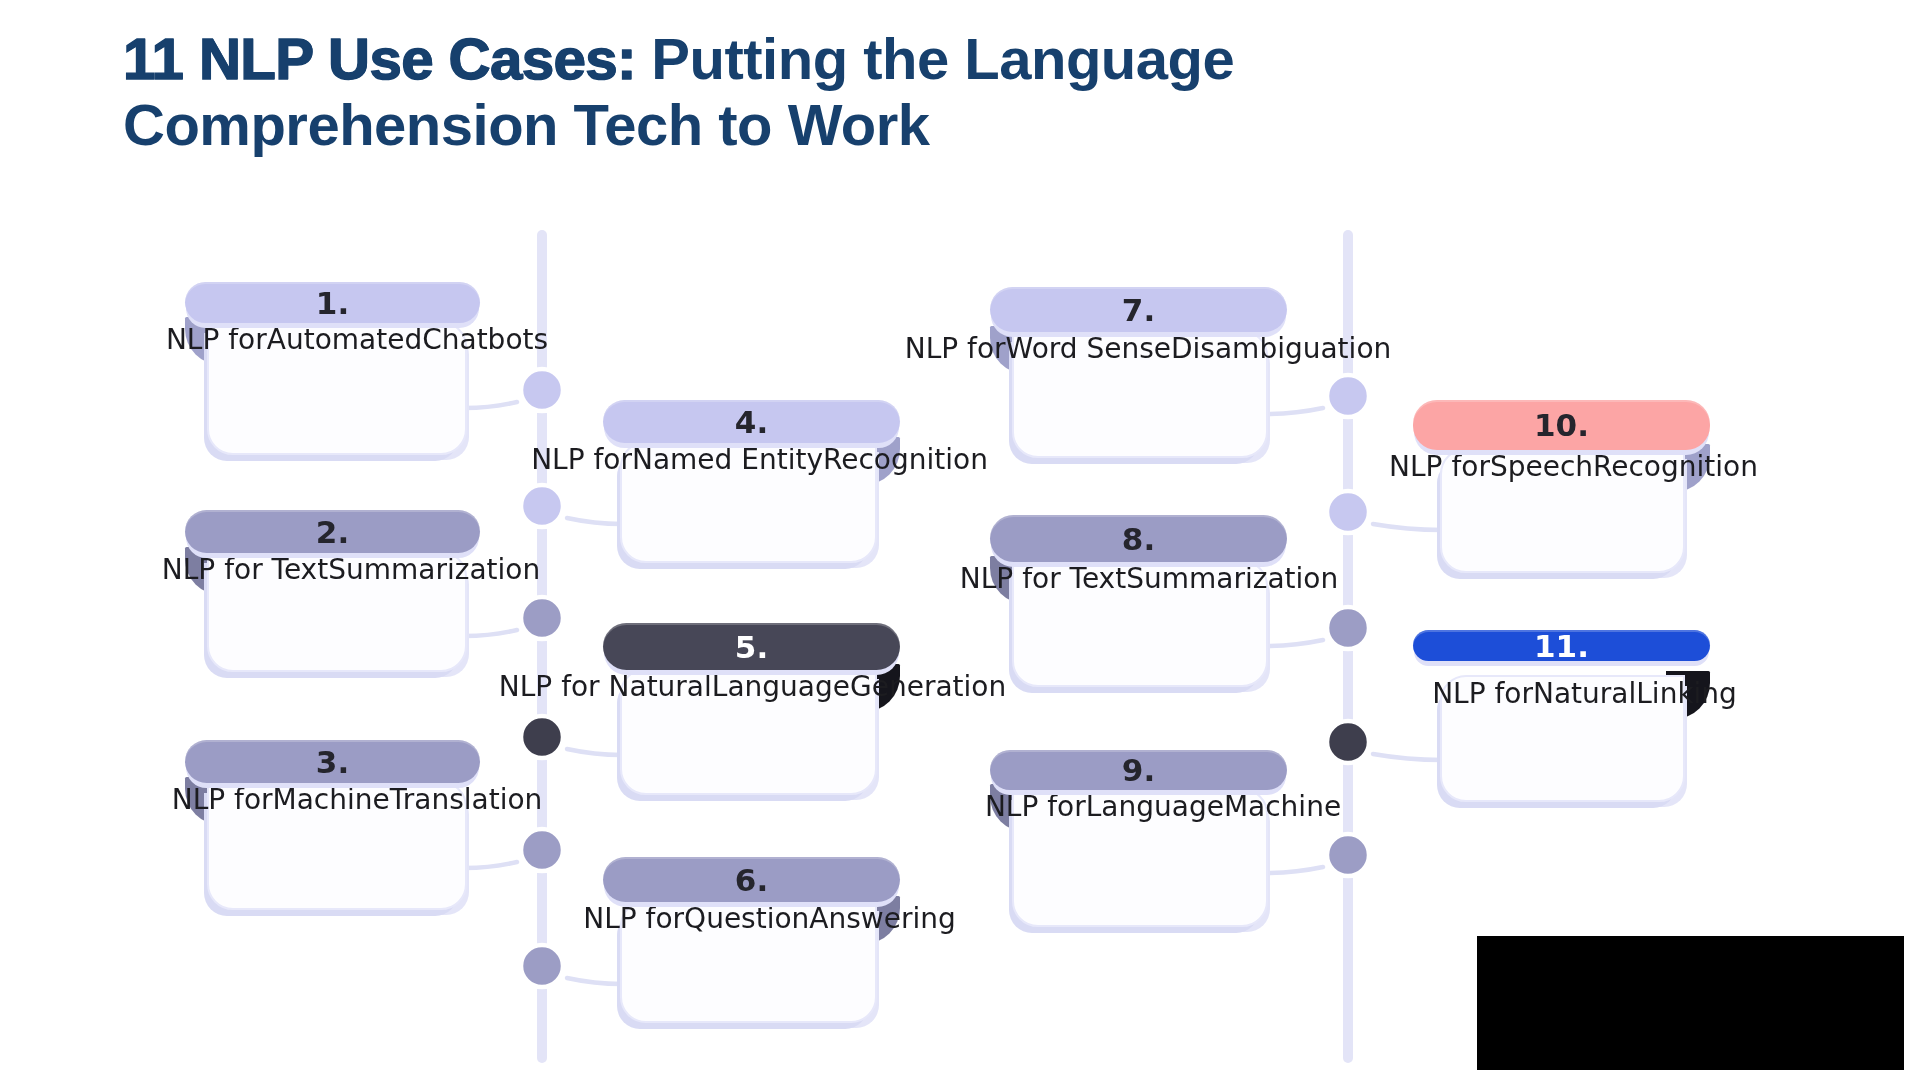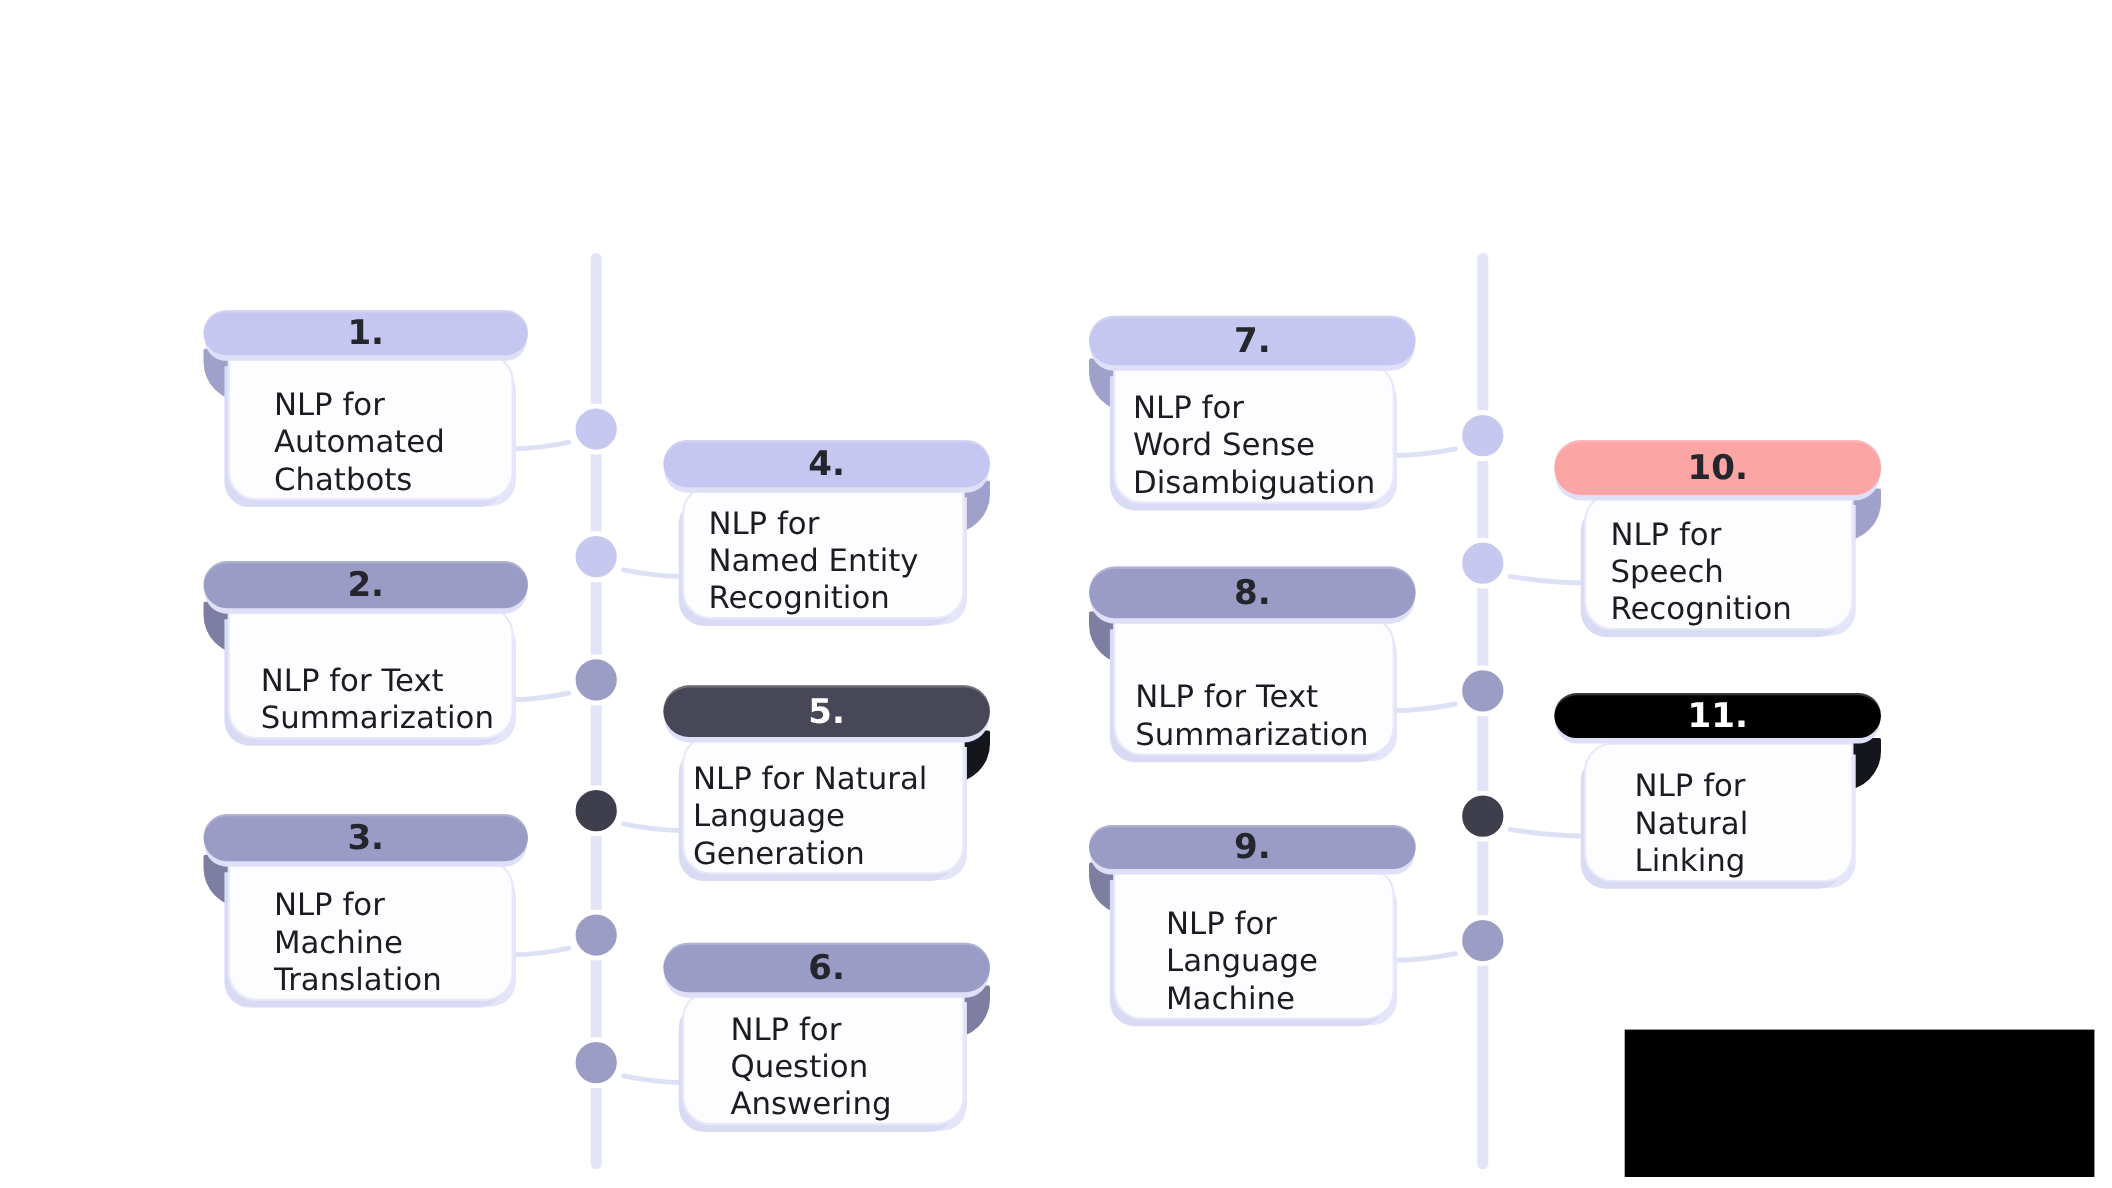--- a/index.html
+++ b/index.html
@@ -20,21 +20,21 @@
     position:absolute;display:flex;align-items:center;justify-content:center;
     border-radius:24px;
     box-shadow:0 6px 0 -1px #dfe0f8, inset 0 2px 0 rgba(255,255,255,.22);
     font-family:"DejaVu Sans","Liberation Sans",sans-serif;
     font-weight:bold;font-size:31px;
   }
   .card .bod{
     position:absolute;background:#fdfdff;
     border:2px solid #e7e8fa;box-sizing:border-box;
     box-shadow:-6px 9px 0 -3px #d9dbf4, 5px 8px 0 -3px #e4e5f8;
-    display:flex;flex-direction:column;justify-content:flex-end;
+    display:flex;flex-direction:row;justify-content:center;
     font-family:"DejaVu Sans","Liberation Sans",sans-serif;
     font-size:28px;line-height:34px;color:#1c1c20;
   }
   .bod .ln{white-space:nowrap;}
   .fold-left  .bod{border-radius:0 26px 26px 26px;}
   .fold-right .bod{border-radius:26px 0 26px 26px;}
   .fold-left  .fold{border-radius:2px 0 10px 46px;}
   .fold-right .fold{border-radius:0 2px 46px 10px;}
   #redaction{position:absolute;background:#000;}
 </style>
@@ -62,20 +62,21 @@
       <circle cx="542" cy="506" r="21" fill="#c7c8f0" stroke="#ffffff" stroke-width="4.5"></circle>
       <circle cx="542" cy="737" r="21" fill="#3e3e4d" stroke="#ffffff" stroke-width="4.5"></circle>
       <circle cx="542" cy="966" r="21" fill="#9c9dc5" stroke="#ffffff" stroke-width="4.5"></circle>
       <circle cx="1348" cy="396" r="21" fill="#c7c8f0" stroke="#ffffff" stroke-width="4.5"></circle>
       <circle cx="1348" cy="628" r="21" fill="#9c9dc5" stroke="#ffffff" stroke-width="4.5"></circle>
       <circle cx="1348" cy="855" r="21" fill="#9c9dc5" stroke="#ffffff" stroke-width="4.5"></circle>
       <circle cx="1348" cy="512" r="21" fill="#c7c8f0" stroke="#ffffff" stroke-width="4.5"></circle>
       <circle cx="1348" cy="742" r="21" fill="#3e3e4d" stroke="#ffffff" stroke-width="4.5"></circle>
     </svg>
 
+  <div class="page-title"><span class="title-emphasis">11 NLP Use Cases:</span><span> Putting the Language Comprehension Tech to Work</span></div>
 
   <div id="cards-root">
       <div class="card fold-left">
         <div class="fold" style="left: 185px; top: 317px; width: 44px; height: 48px; background: rgb(159, 161, 202);"></div>
         <div class="bod" style="left: 207px; top: 321px; width: 260px; height: 134px; padding-left: 40px;">
           <div class="ln">NLP for</div>
           <div class="ln">Automated</div>
           <div class="ln">Chatbots</div>
         </div>
         <div class="hdr" style="left: 185px; top: 282px; width: 295px; height: 41px; background: rgb(198, 199, 240); color: rgb(37, 37, 45);">
@@ -179,20 +180,20 @@
           <span>10.</span>
         </div>
       </div>
       <div class="card fold-right">
         <div class="fold" style="left: 1666px; top: 671px; width: 44px; height: 48px; background: rgb(21, 21, 28);"></div>
         <div class="bod" style="left: 1440px; top: 675px; width: 245px; height: 127px; padding-left: 44px;">
           <div class="ln">NLP for</div>
           <div class="ln">Natural</div>
           <div class="ln">Linking</div>
         </div>
-        <div class="hdr" style="left: 1413px; top: 630px; width: 297px; height: 41px; background: #000000; color: rgb(255, 255, 255);">
+        <div class="hdr" style="left: 1413px; top: 630px; width: 297px; height: 31px; background: #1d4ed8; color: rgb(255, 255, 255);">
           <span>11.</span>
         </div>
       </div>
     </div>
 
   <div id="redaction" style="left:1477px;top:936px;width:427px;height:134px;"></div>
 </div>
 
 </body></html>

